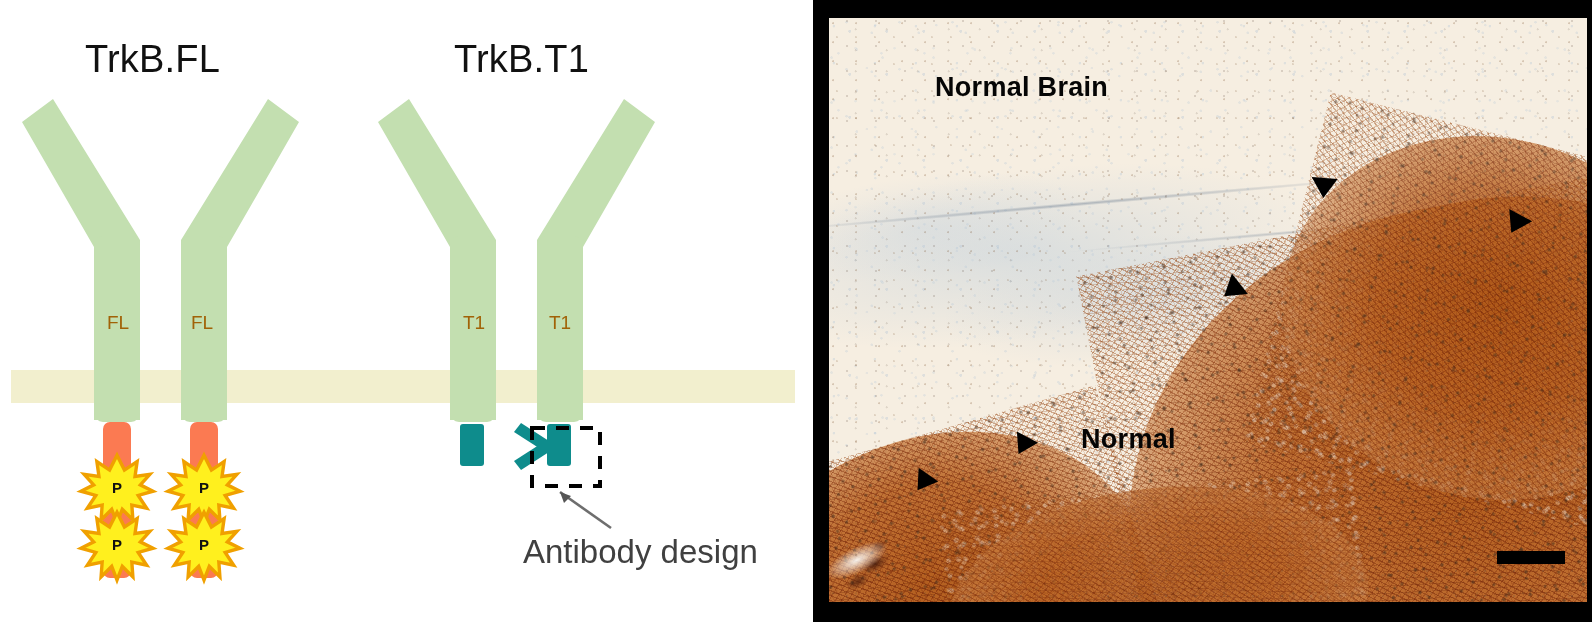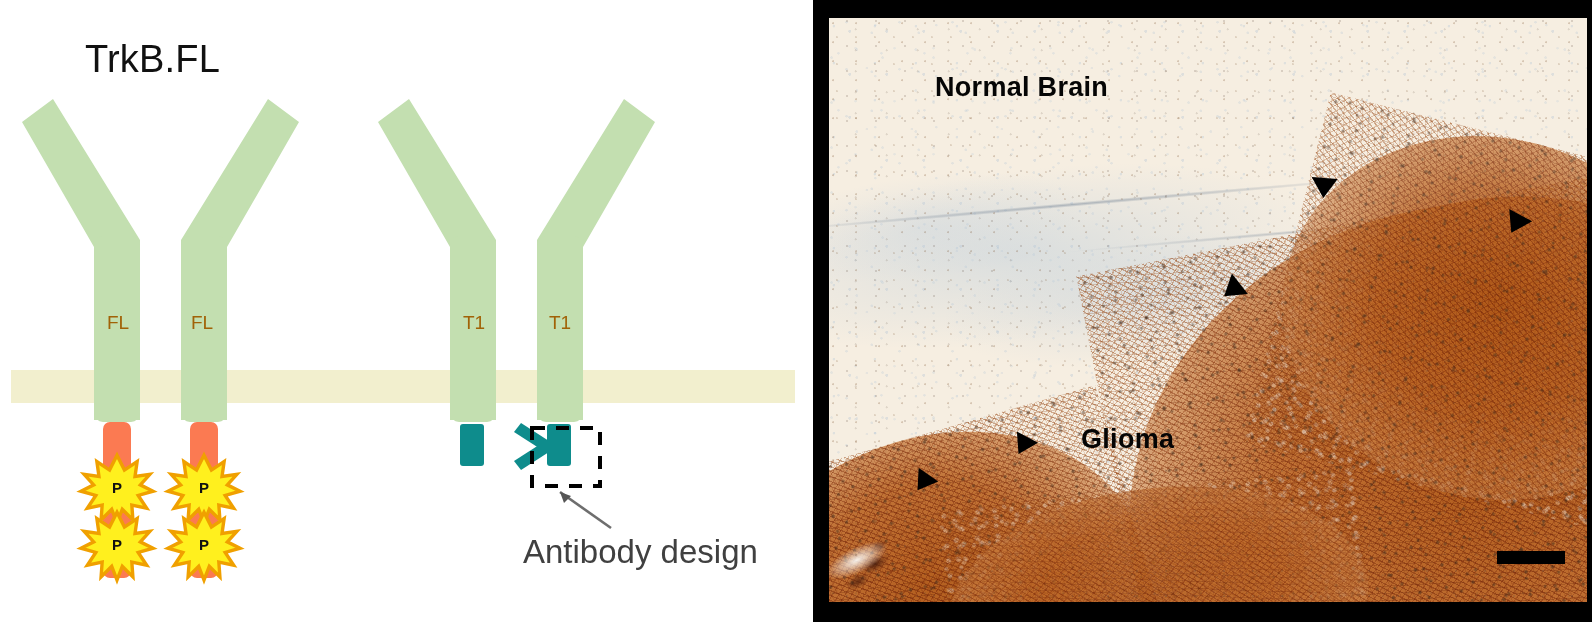--- a/index.html
+++ b/index.html
@@ -310,20 +310,21 @@
 
       <rect x="521" y="428" width="68" height="58" fill="none" stroke="#000000" stroke-width="4" stroke-dasharray="13 11"></rect>
 
       <g>
         <line x1="600" y1="528" x2="549" y2="492" stroke="#6E6E6E" stroke-width="2.6"></line>
         <path d="M 549,492 L 560,496 L 553,503 Z" fill="#555555"></path>
       </g>
     </svg>
 
     <div class="iso-title" id="title-fl">TrkB.FL</div>
+    <div class="iso-title" id="title-t1">TrkB.T1</div>
 
     <div class="domain-label" id="lbl-fl-1">FL</div>
     <div class="domain-label" id="lbl-fl-2">FL</div>
     <div class="domain-label" id="lbl-t1-1">T1</div>
     <div class="domain-label" id="lbl-t1-2">T1</div>
 
     <div class="p-label" style="left:96px;  top:479px;">P</div>
     <div class="p-label" style="left:183px; top:479px;">P</div>
     <div class="p-label" style="left:96px;  top:536px;">P</div>
     <div class="p-label" style="left:183px; top:536px;">P</div>
@@ -368,19 +369,19 @@
                   border-color:#000 transparent transparent transparent;
                   transform:rotate(52deg);"></div>
       <div class="arrowhead" style="left:482px; top:160px; border-width:20px 13px 0 13px;
                   border-color:#000 transparent transparent transparent;
                   transform:rotate(4deg);"></div>
       <div class="arrowhead" style="left:674px; top:196px; border-width:20px 13px 0 13px;
                   border-color:#000 transparent transparent transparent;
                   transform:rotate(28deg);"></div>
 
       <div class="histo-label" id="label-normal-brain">Normal Brain</div>
-      <div class="histo-label" id="label-glioma">Glioma</div>
+      <div class="histo-label" id="label-glioma">Normal</div>
 
       <div id="scale-bar"></div>
     </div>
   </div>
 
 </div>
 
 </body></html>

